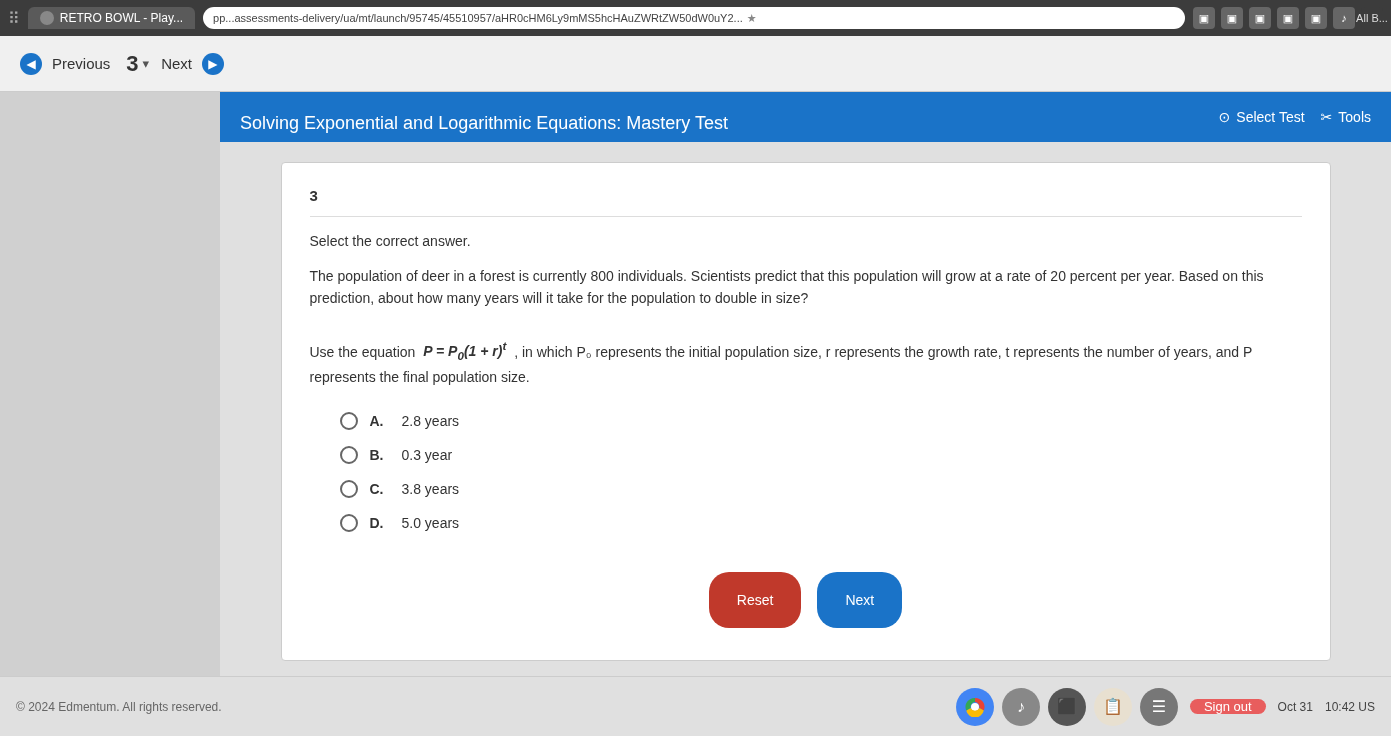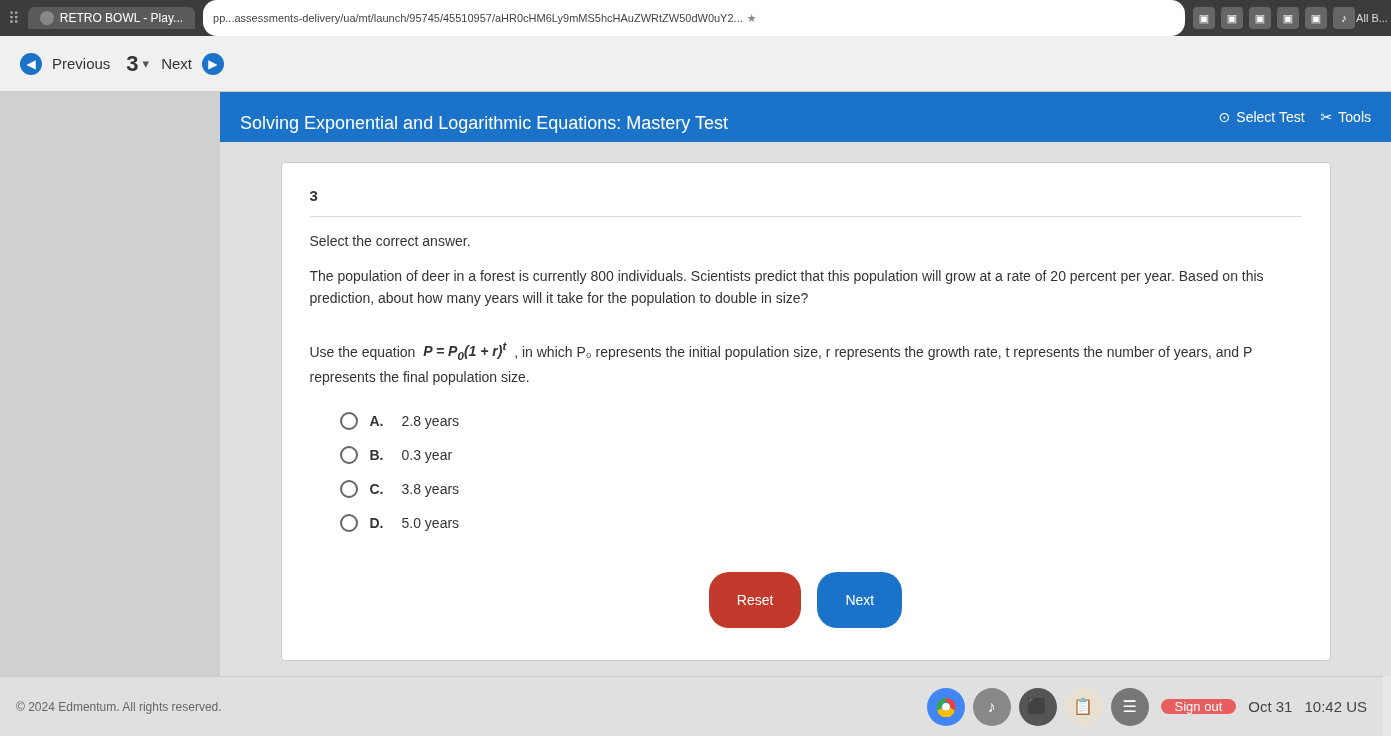--- a/index.html
+++ b/index.html
@@ -31,21 +31,21 @@
     .tab-favicon {
       width: 14px; height: 14px;
       border-radius: 50%;
       background: #888;
       display: inline-block;
     }
     .url-bar-area {
       flex: 1;
       background: #fff;
       border-radius: 14px;
-      height: 36px;
+      height: 22px;
       display: flex;
       align-items: center;
       padding: 0 10px;
       font-size: 11px;
       color: #444;
       overflow: hidden;
     }
     .star-icon { color: #888; margin-left: 4px; }
     .browser-actions { display: flex; gap: 6px; align-items: center; }
     .browser-action-btn {
@@ -222,21 +222,21 @@
       padding: 10px 28px;
       font-size: 14px;
       cursor: pointer;
     }
 
     
     .footer {
       position: absolute;
       bottom: 0;
       left: 0;
-      right: 8px;
+      right: 0;
       height: 60px;
       background: #e0e0e0;
       border-top: 1px solid #ccc;
       display: flex;
       align-items: center;
       justify-content: space-between;
       padding: 0 16px;
     }
     .footer-copyright {
       font-size: 12px;
@@ -266,21 +266,21 @@
     .sign-out-btn {
       background: #e85d5d;
       color: #fff;
       border: none;
       border-radius: 16px;
       padding: 0 14px;
       font-size: 13px;
       cursor: pointer;
     }
     .footer-time {
-      font-size: 15px;
+      font-size: 12px;
       color: #444;
       white-space: nowrap;
     }
 
     
     .top-nav {
       position: absolute;
       top: 36px;
       left: 0;
       right: 0;

